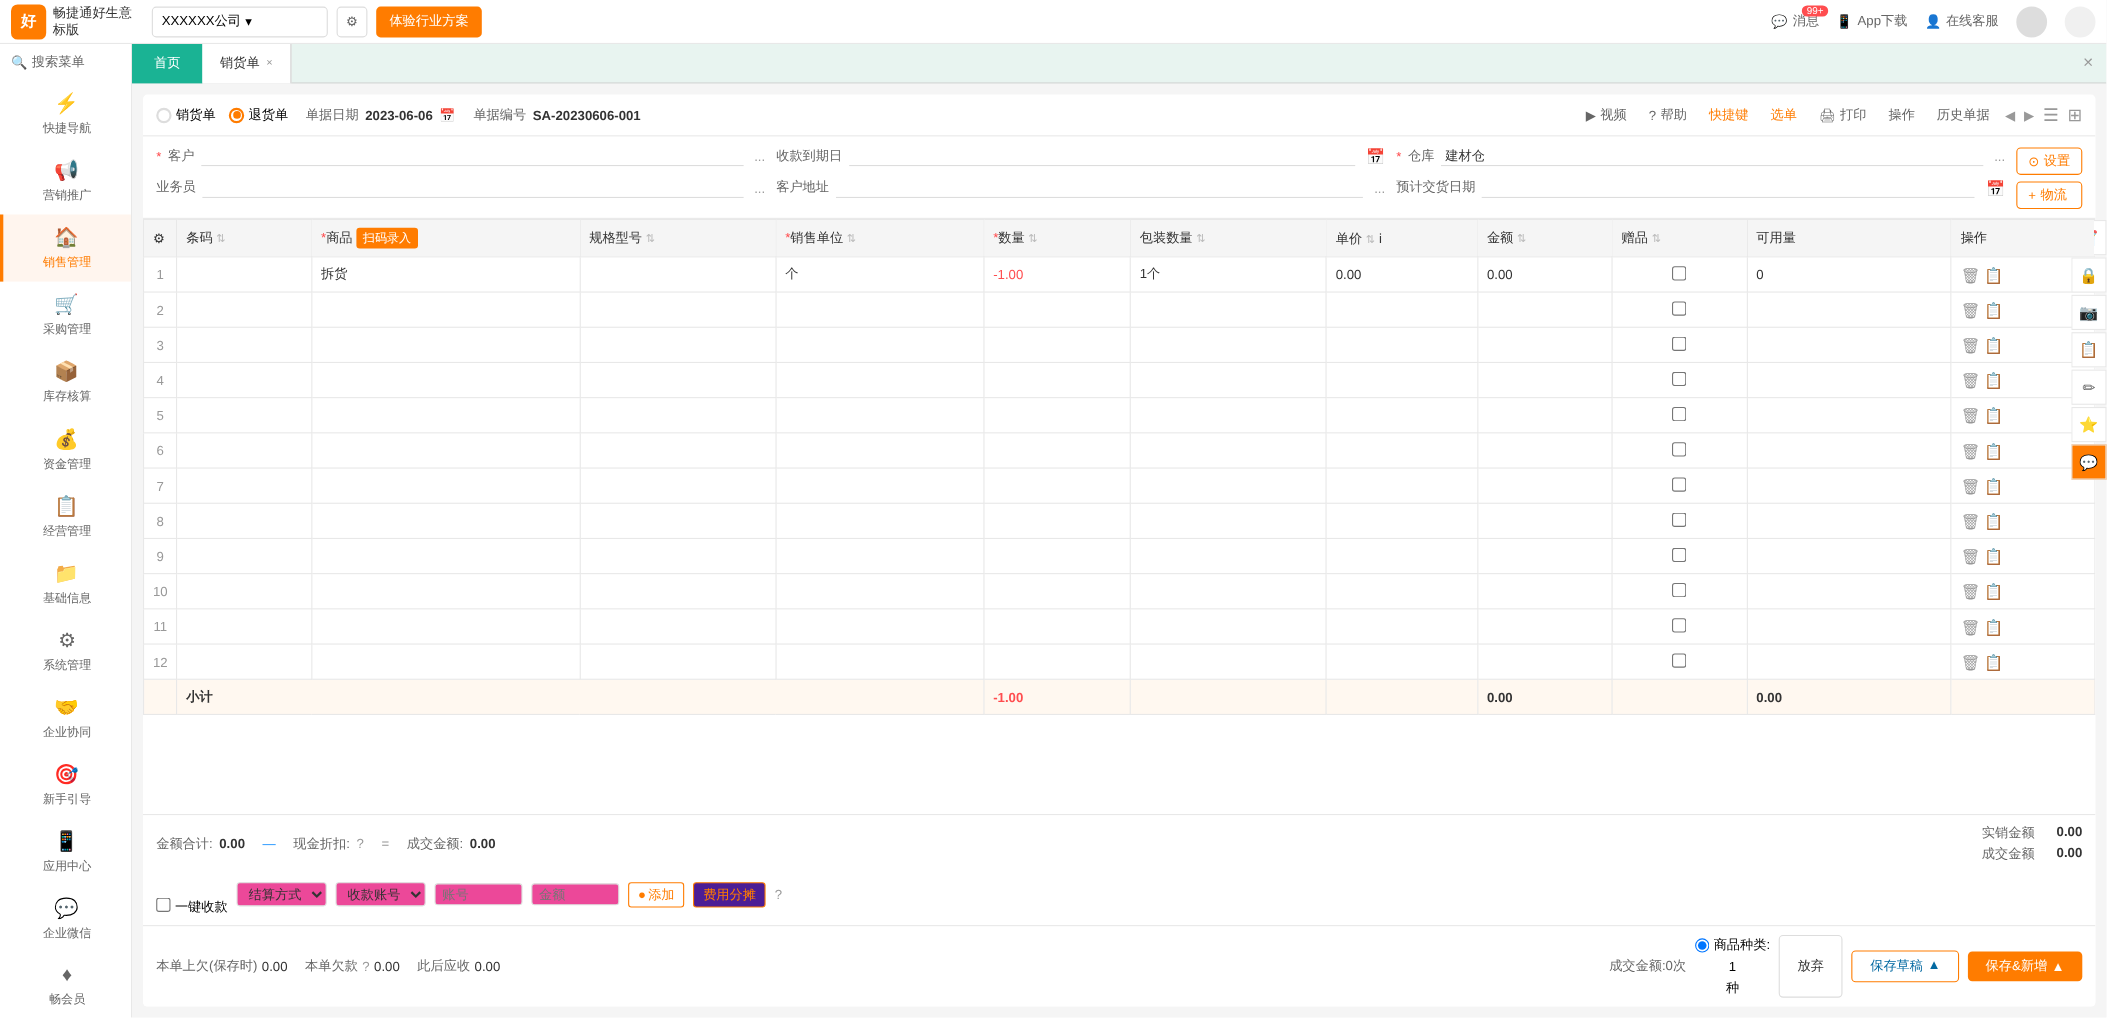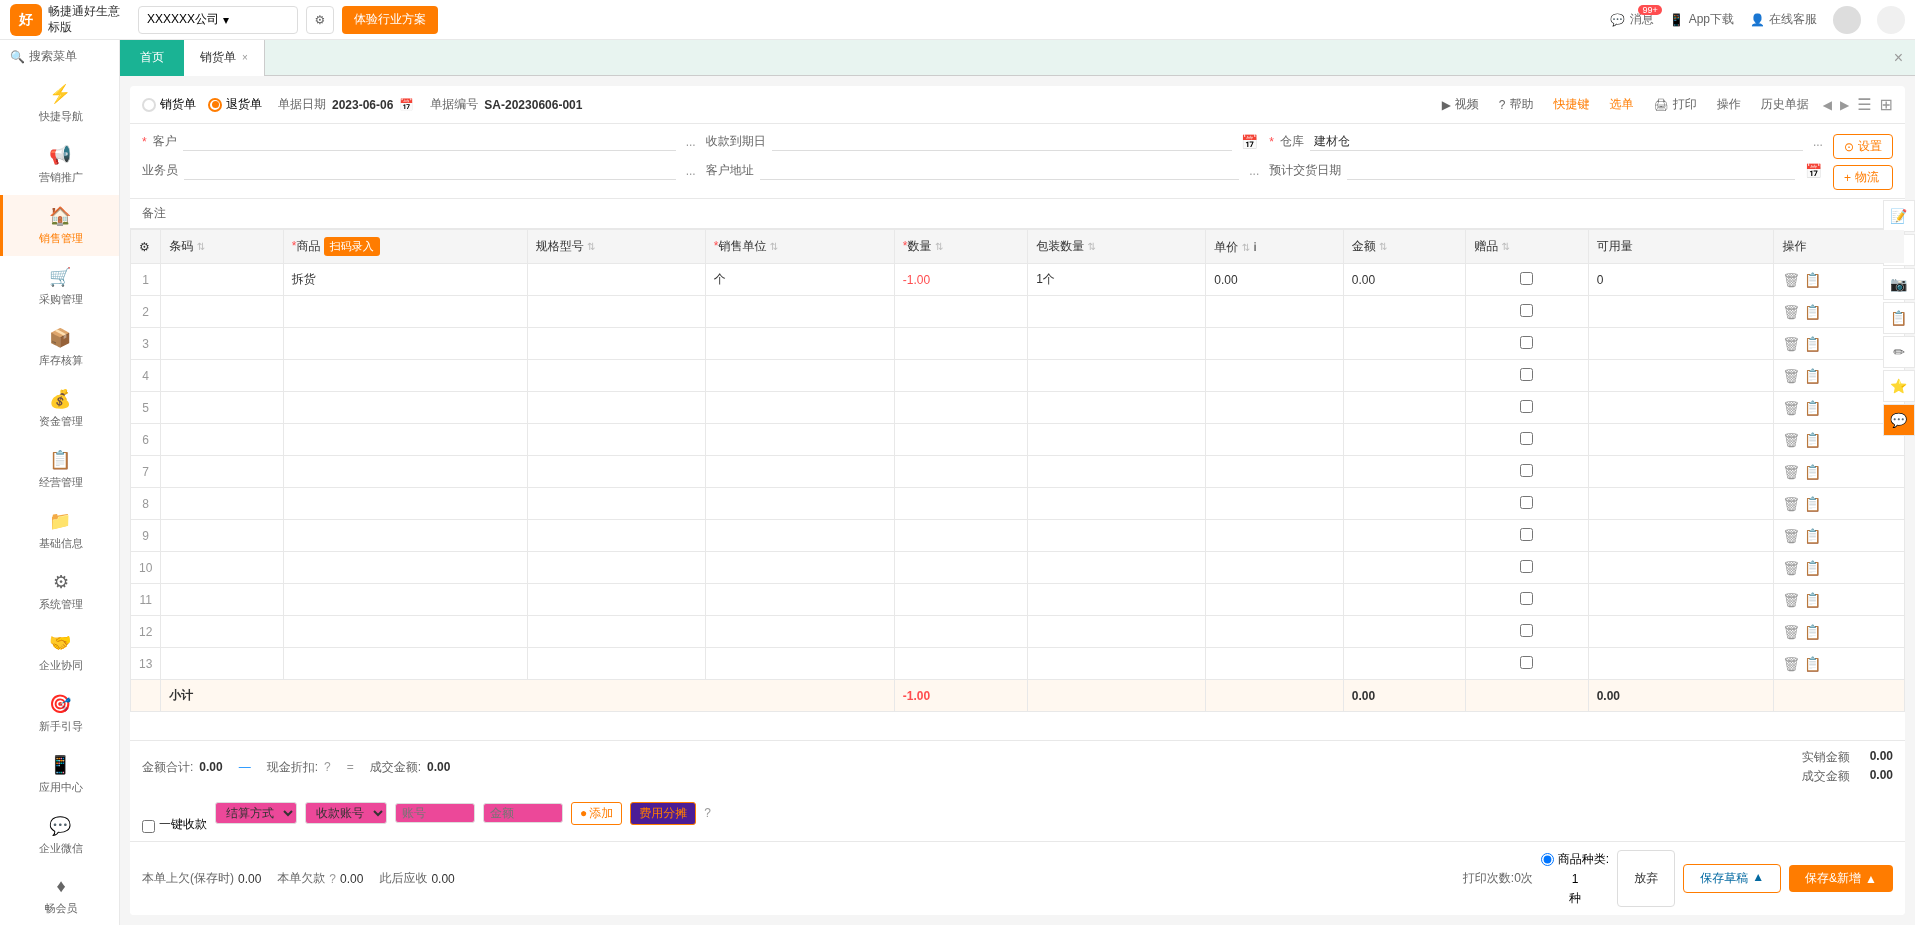--- a/index.html
+++ b/index.html
@@ -85,21 +85,21 @@
     .icon-btn { color: #999; cursor: pointer; font-size: 14px; border: none; background: none; }
     .subtotal-row td { background: #fff8f0; font-weight: bold; }
 
     
     .bottom-area { border-top: 1px solid #e8e8e8; padding: 8px 12px; background: #fff; }
     .summary-item { display: flex; align-items: center; gap: 6px; color: #666; }
     .summary-val { color: #333; font-weight: bold; }
     .minus-icon { color: #1890ff; }
     .equal-icon { color: #999; }
     .payment-row { display: flex; align-items: center; gap: 8px; margin-top: 6px; }
-    .payment-checkbox { display: flex; align-items: flex-end; gap: 4px; margin-top: 23px; }
+    .payment-checkbox { display: flex; align-items: flex-start; gap: 4px; margin-top: 23px; }
     .payment-select { border: 1px solid #ddd; border-radius: 3px; padding: 2px 6px; color: #333; background: #ec4899; }
     .add-btn { display: flex; align-items: center; gap: 2px; color: #ff7c00; cursor: pointer; border: 1px solid #ff7c00; border-radius: 3px; padding: 2px 8px; background: #fff; }
     .fee-btn { border: 1px solid #ff7c00; color: #ff7c00; background: #4c1d95; border-radius: 3px; padding: 2px 8px; cursor: pointer; }
 
     
     .footer { display: flex; align-items: center; padding: 8px 12px; background: #fff; border-top: 1px solid #e8e8e8; gap: 16px; }
     .footer-stat { display: flex; align-items: center; gap: 4px; color: #666; }
     .footer-val { color: #333; }
     .footer-right { margin-left: auto; display: flex; align-items: center; gap: 8px; }
     .abandon-btn { border: 1px solid #ddd; border-radius: 4px; padding: 19px 16px; background: #fff; color: #333; cursor: pointer; }
@@ -327,24 +327,20 @@
               <span>⊙</span>
               <span> 设置</span>
             </button>
             <button class="action-btn orange-border">
               <span>+</span>
               <span> 物流</span>
             </button>
           </div>
         </div>
 
-        <div class="remarks-row">
-          <span class="remarks-label">备注</span>
-          <input class="remarks-input" style="">
-        </div>
 
         <div class="table-area">
           <table>
             <thead>
               <tr>
                 <th style="width:30px;">⚙</th>
                 <th>条码 <span class="sort-icon">⇅</span></th>
                 <th><span style="color:#ff4d4f;">*</span>商品
                   <button class="scan-btn">扫码录入</button>
                 </th>
@@ -566,39 +562,20 @@
                   <td></td>
                   <td>
                     <div class="op-cell">
                       <button class="icon-btn">🗑</button>
                       <button class="icon-btn">📋</button>
                     </div>
                   </td>
                 </tr>
               <tr>
                   <td class="row-num">12</td>
-                  <td></td>
-                  <td></td>
-                  <td></td>
-                  <td></td>
-                  <td></td>
-                  <td></td>
-                  <td></td>
-                  <td></td>
-                  <td class="checkbox-cell"><input type="checkbox" style=""></td>
-                  <td></td>
-                  <td>
-                    <div class="op-cell">
-                      <button class="icon-btn">🗑</button>
-                      <button class="icon-btn">📋</button>
-                    </div>
-                  </td>
-                </tr>
-              <tr>
-                  <td class="row-num">13</td>
                   <td></td>
                   <td></td>
                   <td></td>
                   <td></td>
                   <td></td>
                   <td></td>
                   <td></td>
                   <td></td>
                   <td class="checkbox-cell"><input type="checkbox" style=""></td>
                   <td></td>
@@ -684,21 +661,21 @@
           <div class="footer-stat">
             <span>本单欠款</span>
             <span style="color:#999;">?</span>
             <span class="footer-val">0.00</span>
           </div>
           <div class="footer-stat">
             <span>此后应收</span>
             <span class="footer-val">0.00</span>
           </div>
           <div class="footer-right">
-            <span class="print-count">打印次数:0次</span>
+            <span class="print-count">成交金额:0次</span>
             <div class="product-count">
               <label style="display:flex;align-items:center;gap:4px;">
                 <input type="radio" checked="" style="">
                 <span>商品种类:</span>
               </label>
               <span>1</span>
               <span>种</span>
             </div>
             <button class="abandon-btn">放弃</button>
             <button class="draft-btn">

